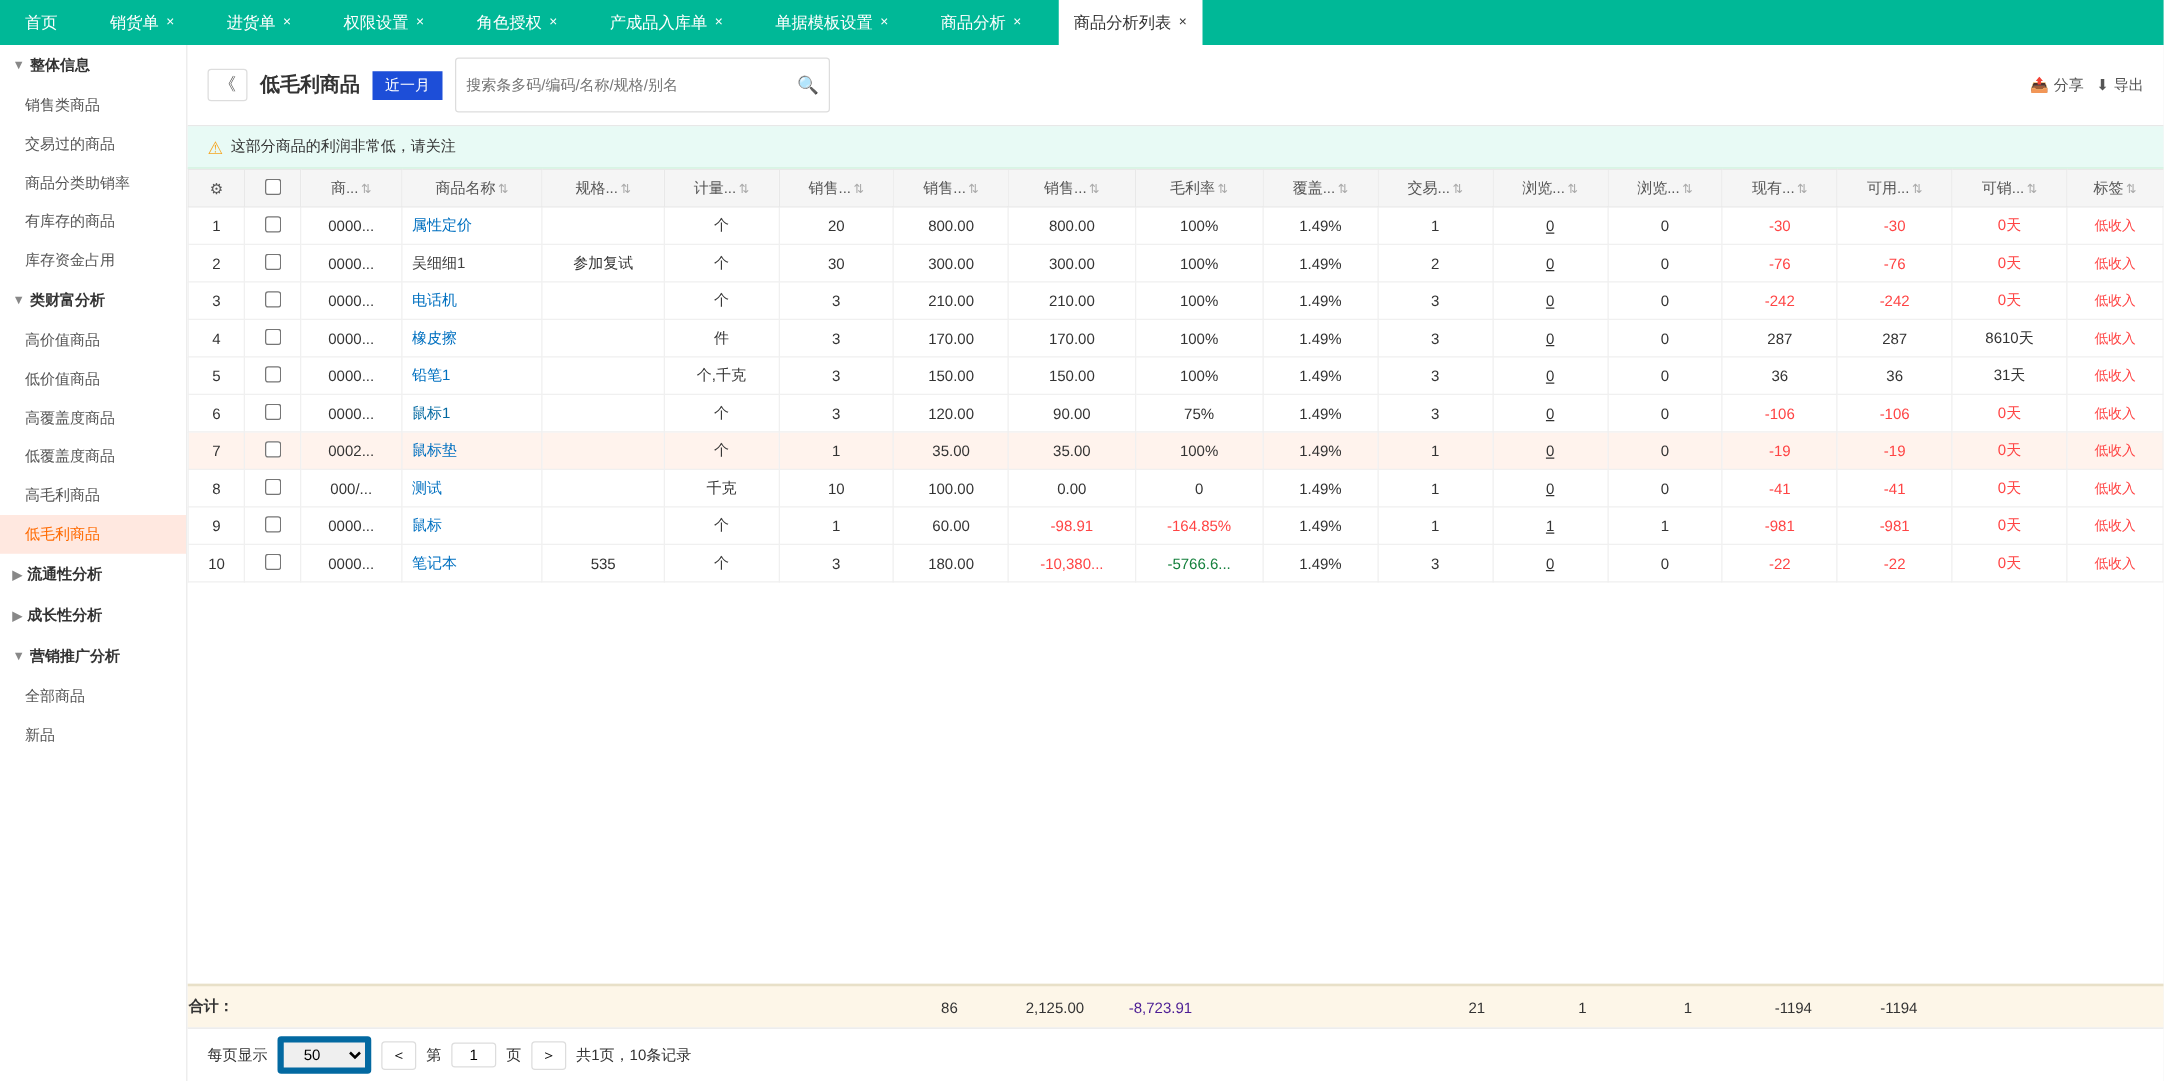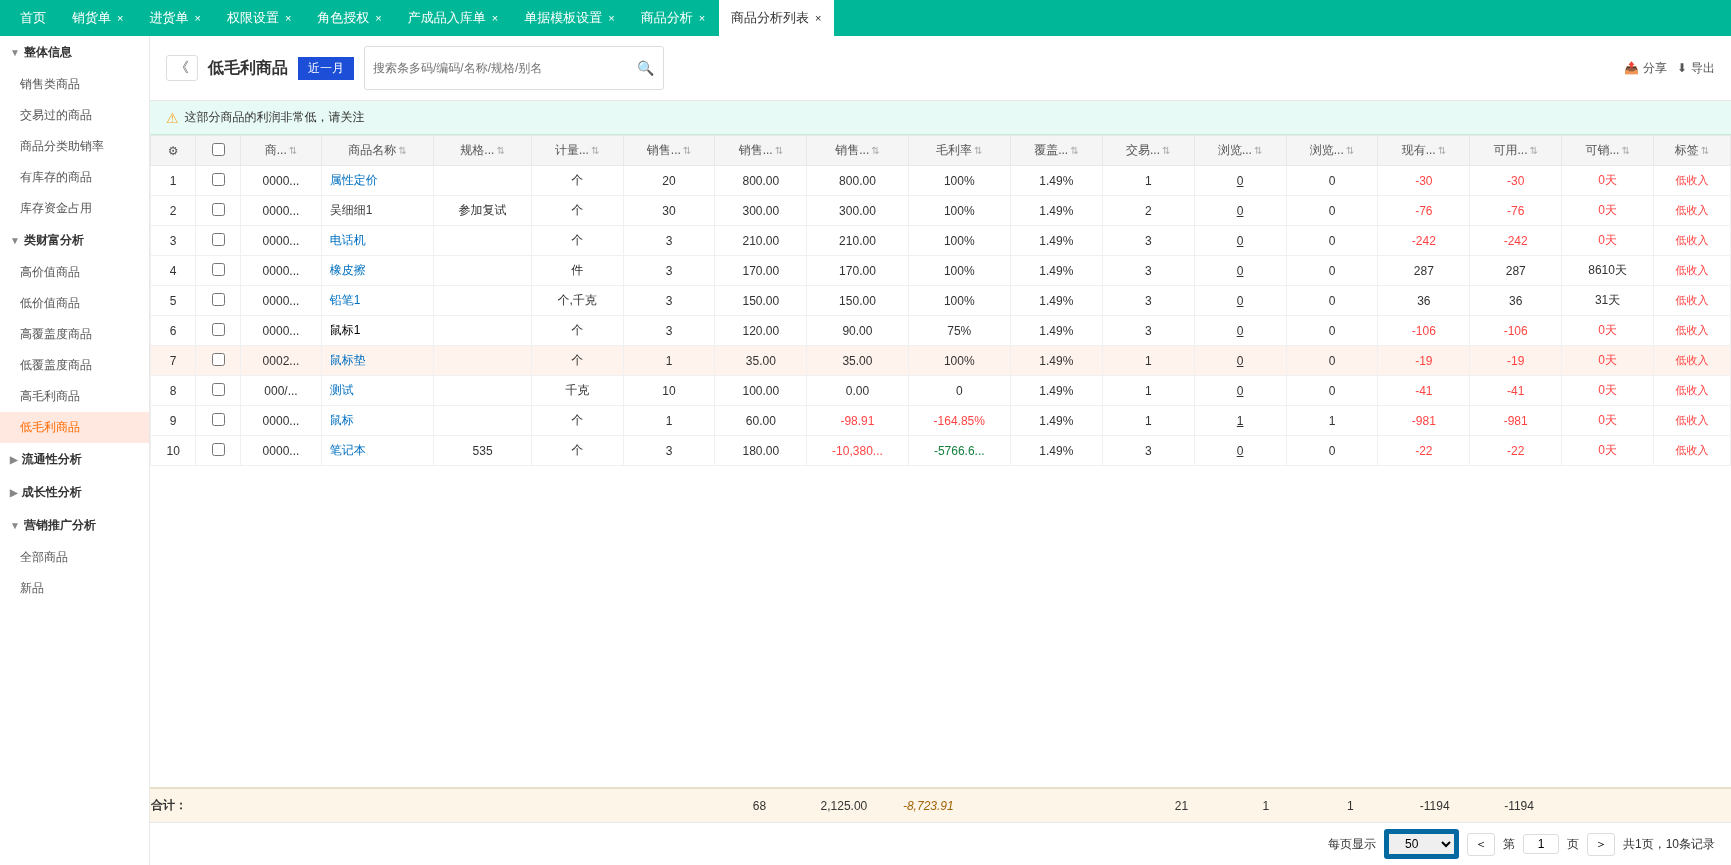--- a/index.html
+++ b/index.html
@@ -5,21 +5,21 @@
     * { box-sizing: border-box; margin: 0; padding: 0; }
     body { font-family: "Microsoft YaHei", "PingFang SC", Arial, sans-serif; font-size: 12px; background: #f5f5f5; color: #333; }
 
     
     .top-nav {
       background: #00b897;
       display: flex;
       align-items: center;
       height: 36px;
       padding: 0 8px;
-      gap: 2px;
+      gap: 18px;
     }
     .top-nav .nav-item {
       color: #fff;
       padding: 0 12px;
       height: 36px;
       display: flex;
       align-items: center;
       cursor: pointer;
       font-size: 13px;
       white-space: nowrap;
@@ -192,21 +192,20 @@
       padding: 0 4px;
     }
 
     
     .pagination-bar {
       background: #fff;
       border-top: 1px solid #e8e8e8;
       padding: 6px 16px;
       display: flex;
       align-items: center;
-      justify-content: flex-end;
       gap: 8px;
       font-size: 12px;
       flex-shrink: 0;
     }
     .pagination-bar select {
       border: 5px solid #0369a1;
       border-radius: 3px;
       padding: 2px 12px;
       font-size: 12px;
     }
@@ -219,21 +218,21 @@
       font-size: 12px;
     }
     .page-input {
       width: 36px;
       border: 1px solid #ddd;
       border-radius: 3px;
       text-align: center;
       padding: 2px 4px;
       font-size: 12px;
     }
-    .red-text { color: #a16207; font-style: italic; }
+    .red-text { color: #4c1d95; }
   </style>
 </head>
 <body>
 
 <nav class="top-nav">
   <div class="nav-item">首页</div>
   <div class="nav-item">
     <span>销货单</span>
     <span class="close-x">×</span>
   </div>
@@ -540,21 +539,21 @@
       <td>0</td>
       <td>36</td>
       <td>36</td>
       <td>31天</td>
       <td class="tag-low-income">低收入</td>
     </tr>
             <tr>
       <td>6</td>
       <td><input type="checkbox" style=""></td>
       <td>0000...</td>
-      <td style="text-align:left; color:#000000; cursor:pointer;">鼠标1</td>
+      <td style="text-align:left; color:#0369a1; cursor:pointer;">鼠标1</td>
       <td></td>
       <td>个</td>
       <td>3</td>
       <td>120.00</td>
       <td>90.00</td>
       <td>75%</td>
       <td>1.49%</td>
       <td>3</td>
       <td><span class="underline-link">0</span></td>
       <td>0</td>
@@ -649,21 +648,21 @@
 
     <div class="summary-row">
       <span class="summary-label">合计：</span>
       <div class="summary-cells">
         <span class="summary-cell"></span>
         <span class="summary-cell"></span>
         <span class="summary-cell"></span>
         <span class="summary-cell"></span>
         <span class="summary-cell"></span>
         <span class="summary-cell"></span>
-        <span class="summary-cell">68</span>
+        <span class="summary-cell">86</span>
         <span class="summary-cell">2,125.00</span>
         <span class="summary-cell red-text">-8,723.91</span>
         <span class="summary-cell"></span>
         <span class="summary-cell"></span>
         <span class="summary-cell">21</span>
         <span class="summary-cell">1</span>
         <span class="summary-cell">1</span>
         <span class="summary-cell">-1194</span>
         <span class="summary-cell">-1194</span>
         <span class="summary-cell"></span>

